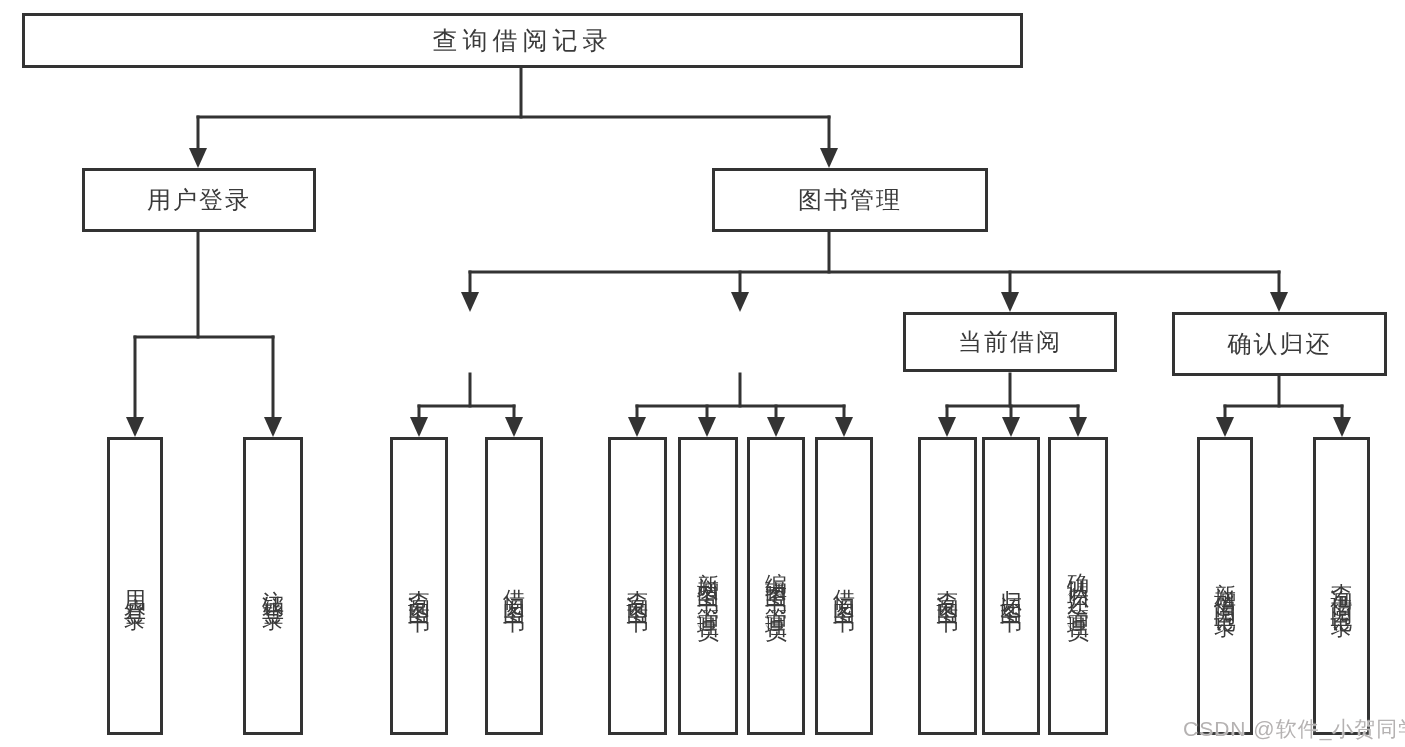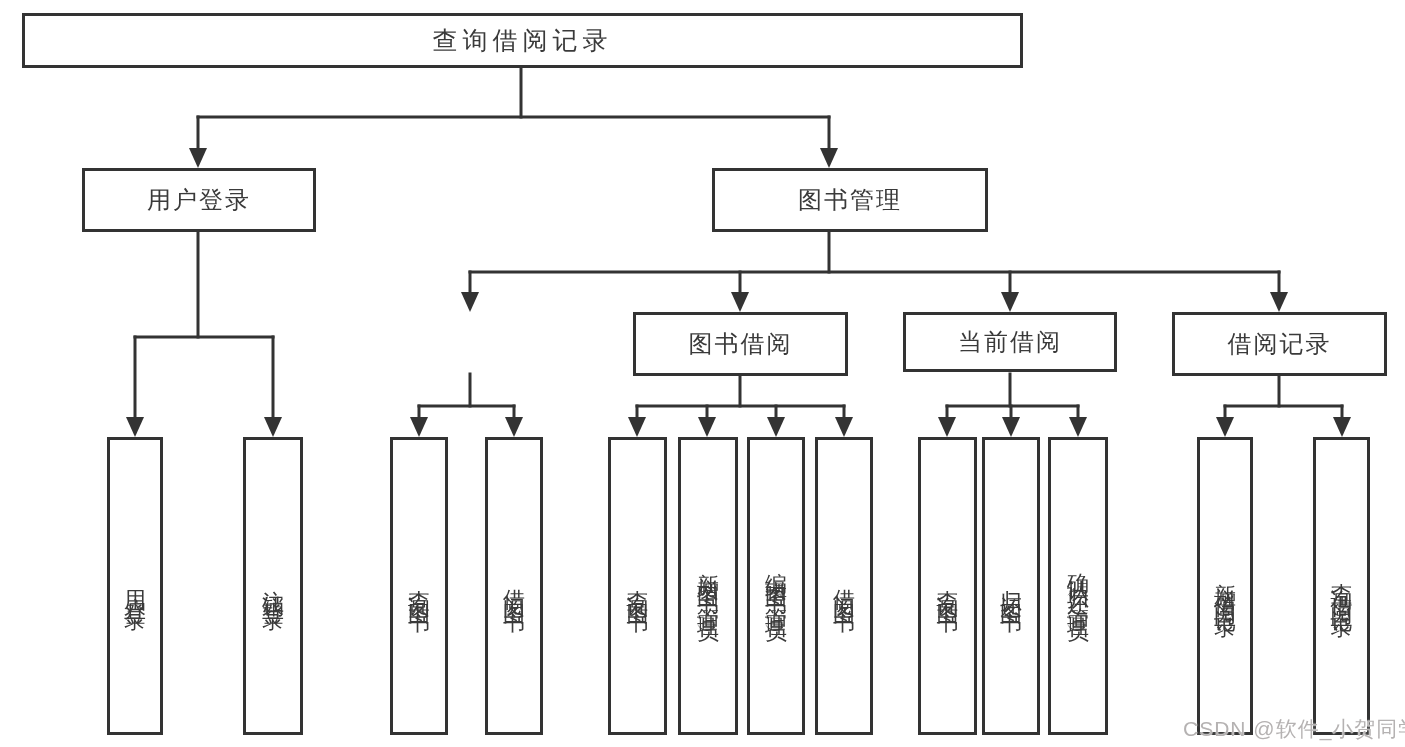--- a/index.html
+++ b/index.html
@@ -92,28 +92,25 @@
     <span>查询借阅记录</span>
   </div>
 
   <div class="node" style="left:82px;top:168px;width:234px;height:64px;">
     <span>用户登录</span>
   </div>
   <div class="node" style="left:712px;top:168px;width:276px;height:64px;">
     <span>图书管理</span>
   </div>
 
-  <div class="node" style="left:633px;top:312px;width:215px;height:64px;">
-    <span>图书借阅</span>
-  </div>
   <div class="node" style="left:903px;top:312px;width:214px;height:60px;">
     <span>当前借阅</span>
   </div>
   <div class="node" style="left:1172px;top:312px;width:215px;height:64px;">
-    <span>借阅记录</span>
+    <span>确认归还</span>
   </div>
 
   <div class="node leaf" style="left:107px;top:437px;width:56px;height:298px;">
     <span>用户登录</span>
   </div>
   <div class="node leaf" style="left:243px;top:437px;width:60px;height:298px;">
     <span>注销登录</span>
   </div>
 
   <div class="node leaf" style="left:390px;top:437px;width:58px;height:298px;">

